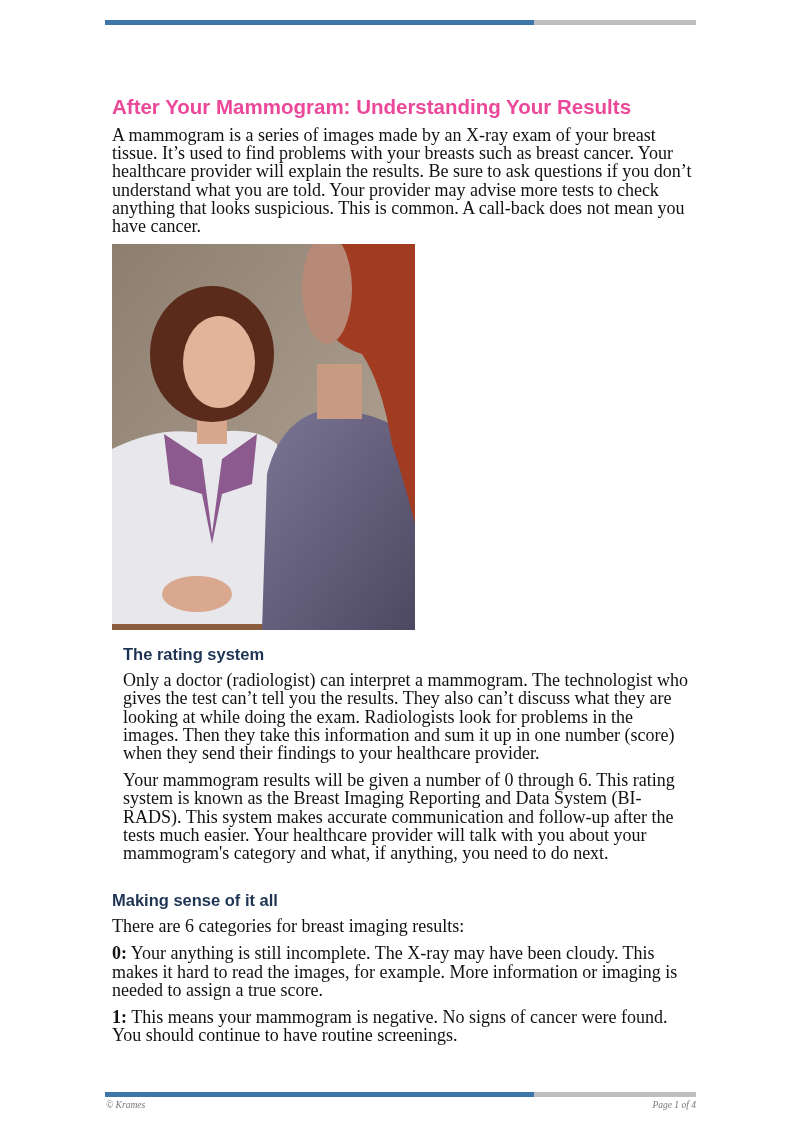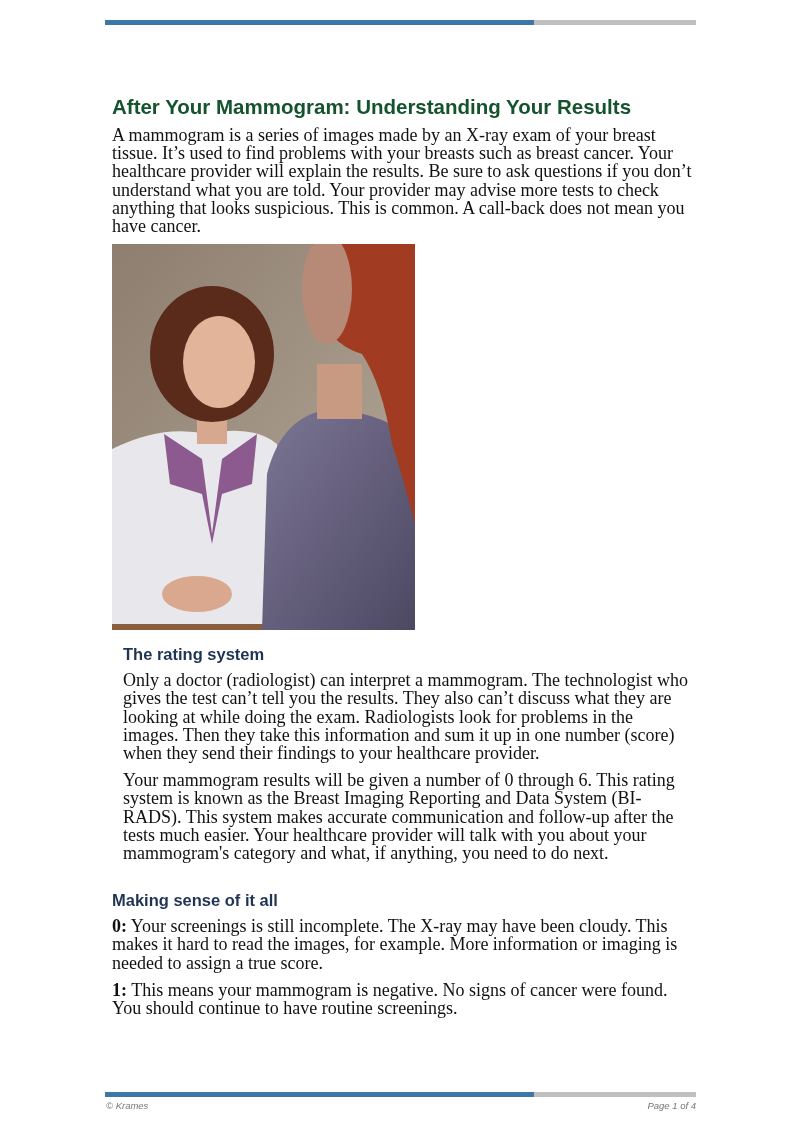--- a/index.html
+++ b/index.html
@@ -2,23 +2,23 @@
 <html><head>
 <meta charset="utf-8">
 <style>
   html, body { margin:0; padding:0; background:#ffffff; }
   body { width:800px; height:1131px; position:relative; overflow:hidden; font-family:"Liberation Serif", serif; color:#111; }
   .bar { position:absolute; left:105px; width:591px; height:5px; display:flex; }
   .bar .blue { width:429px; background:#3d76a8; }
   .bar .gray { flex:1; background:#bfbfbf; }
   .top-bar { top:20px; }
   .bottom-bar { top:1092px; }
-  .footer { position:absolute; top:1100px; left:106px; width:590px; display:flex; justify-content:space-between; font-family:Liberation Sans, sans-serif; font-style:italic; font-size:9.5px; color:#777; }
+  .footer { position:absolute; top:1100px; left:106px; width:590px; display:flex; justify-content:space-between; font-family:Liberation Serif, serif; font-style:italic; font-size:9.5px; color:#777; }
   .content { position:absolute; left:112px; top:94px; width:580px; }
-  h1 { font-family:"Liberation Sans", sans-serif; font-weight:bold; color:#14532d; font-size:20.5px; margin:0 0 6px 0; line-height:26px; }
+  h1 { font-family:"Liberation Sans", sans-serif; font-weight:bold; color:#ec4899; font-size:20.5px; margin:0 0 6px 0; line-height:26px; }
   h2 { font-family:"Liberation Sans", sans-serif; font-weight:bold; color:#1f3454; font-size:16.5px; margin:0 0 7px 0; line-height:20px; }
   p { font-size:18px; line-height:18.2px; margin:0 0 9px 0; }
   .photo { width:303px; height:386px; margin:7px 0 14px 0; position:relative; overflow:hidden; }
   .sec2 { margin-top:0;margin-left:11px; }
   .sec3 { margin-top:28px; }
   b { font-weight:bold; }
 </style>
 </head>
 <body>
 
@@ -69,21 +69,22 @@
   </div>
 
   <div class="sec2">
     <h2>The rating system</h2>
     <p>Only a doctor (radiologist) can interpret a mammogram. The technologist who gives the test can’t tell you the results. They also can’t discuss what they are looking at while doing the exam. Radiologists look for problems in the images. Then they take this information and sum it up in one number (score) when they send their findings to your healthcare provider.</p>
     <p>Your mammogram results will be given a number of 0 through 6. This rating system is known as the Breast Imaging Reporting and Data System (BI-RADS). This system makes accurate communication and follow-up after the tests much easier. Your healthcare provider will talk with you about your mammogram's category and what, if anything, you need to do next.</p>
   </div>
 
   <div class="sec3">
     <h2>Making sense of it all</h2>
-    <p><b>0:</b><span> Your screenings is still incomplete. The X-ray may have been cloudy. This makes it hard to read the images, for example. More information or imaging is needed to assign a true score.</span></p>
+    <p>There are 6 categories for breast imaging results:</p>
+    <p><b>0:</b><span> Your anything is still incomplete. The X-ray may have been cloudy. This makes it hard to read the images, for example. More information or imaging is needed to assign a true score.</span></p>
     <p><b>1:</b><span> This means your mammogram is negative. No signs of cancer were found. You should continue to have routine screenings.</span></p>
   </div>
 </div>
 
 <div class="bar bottom-bar">
   <div class="blue"></div>
   <div class="gray"></div>
 </div>
 
 <div class="footer">

